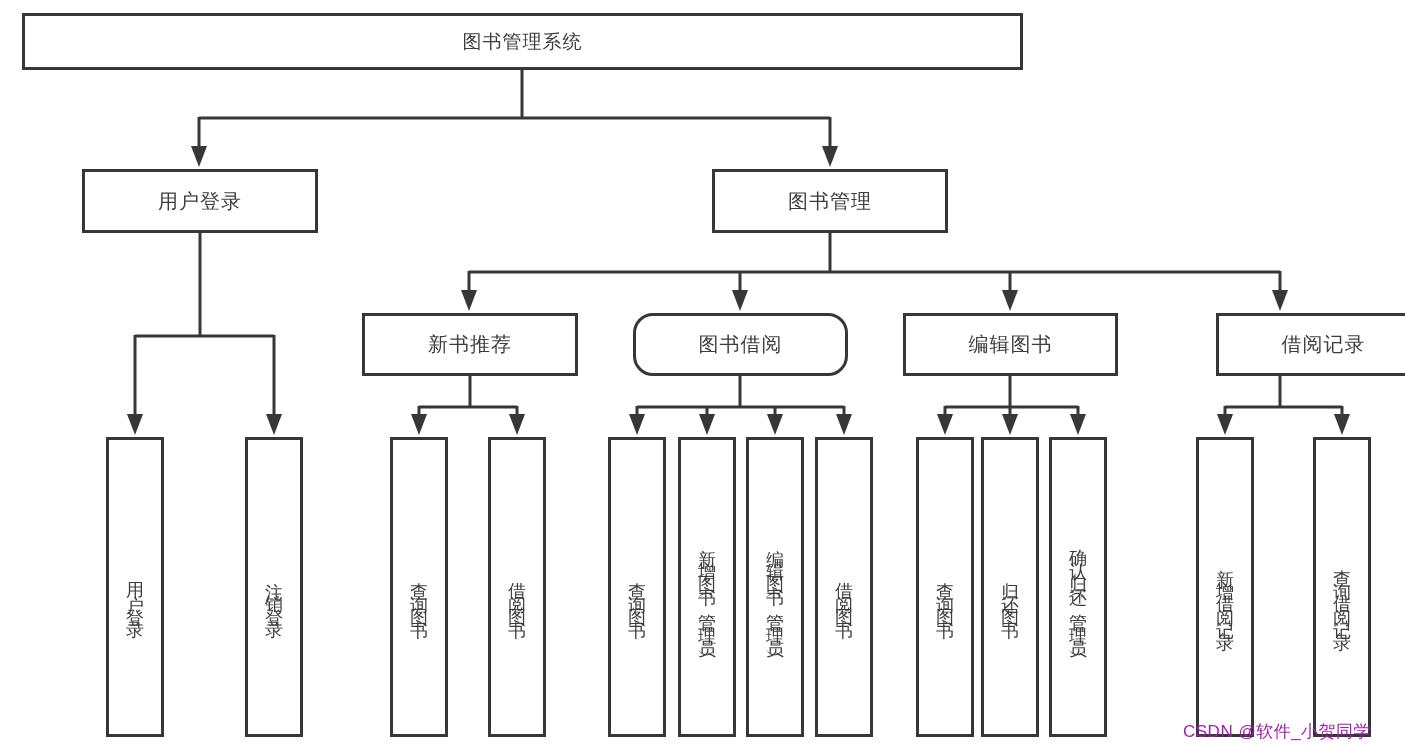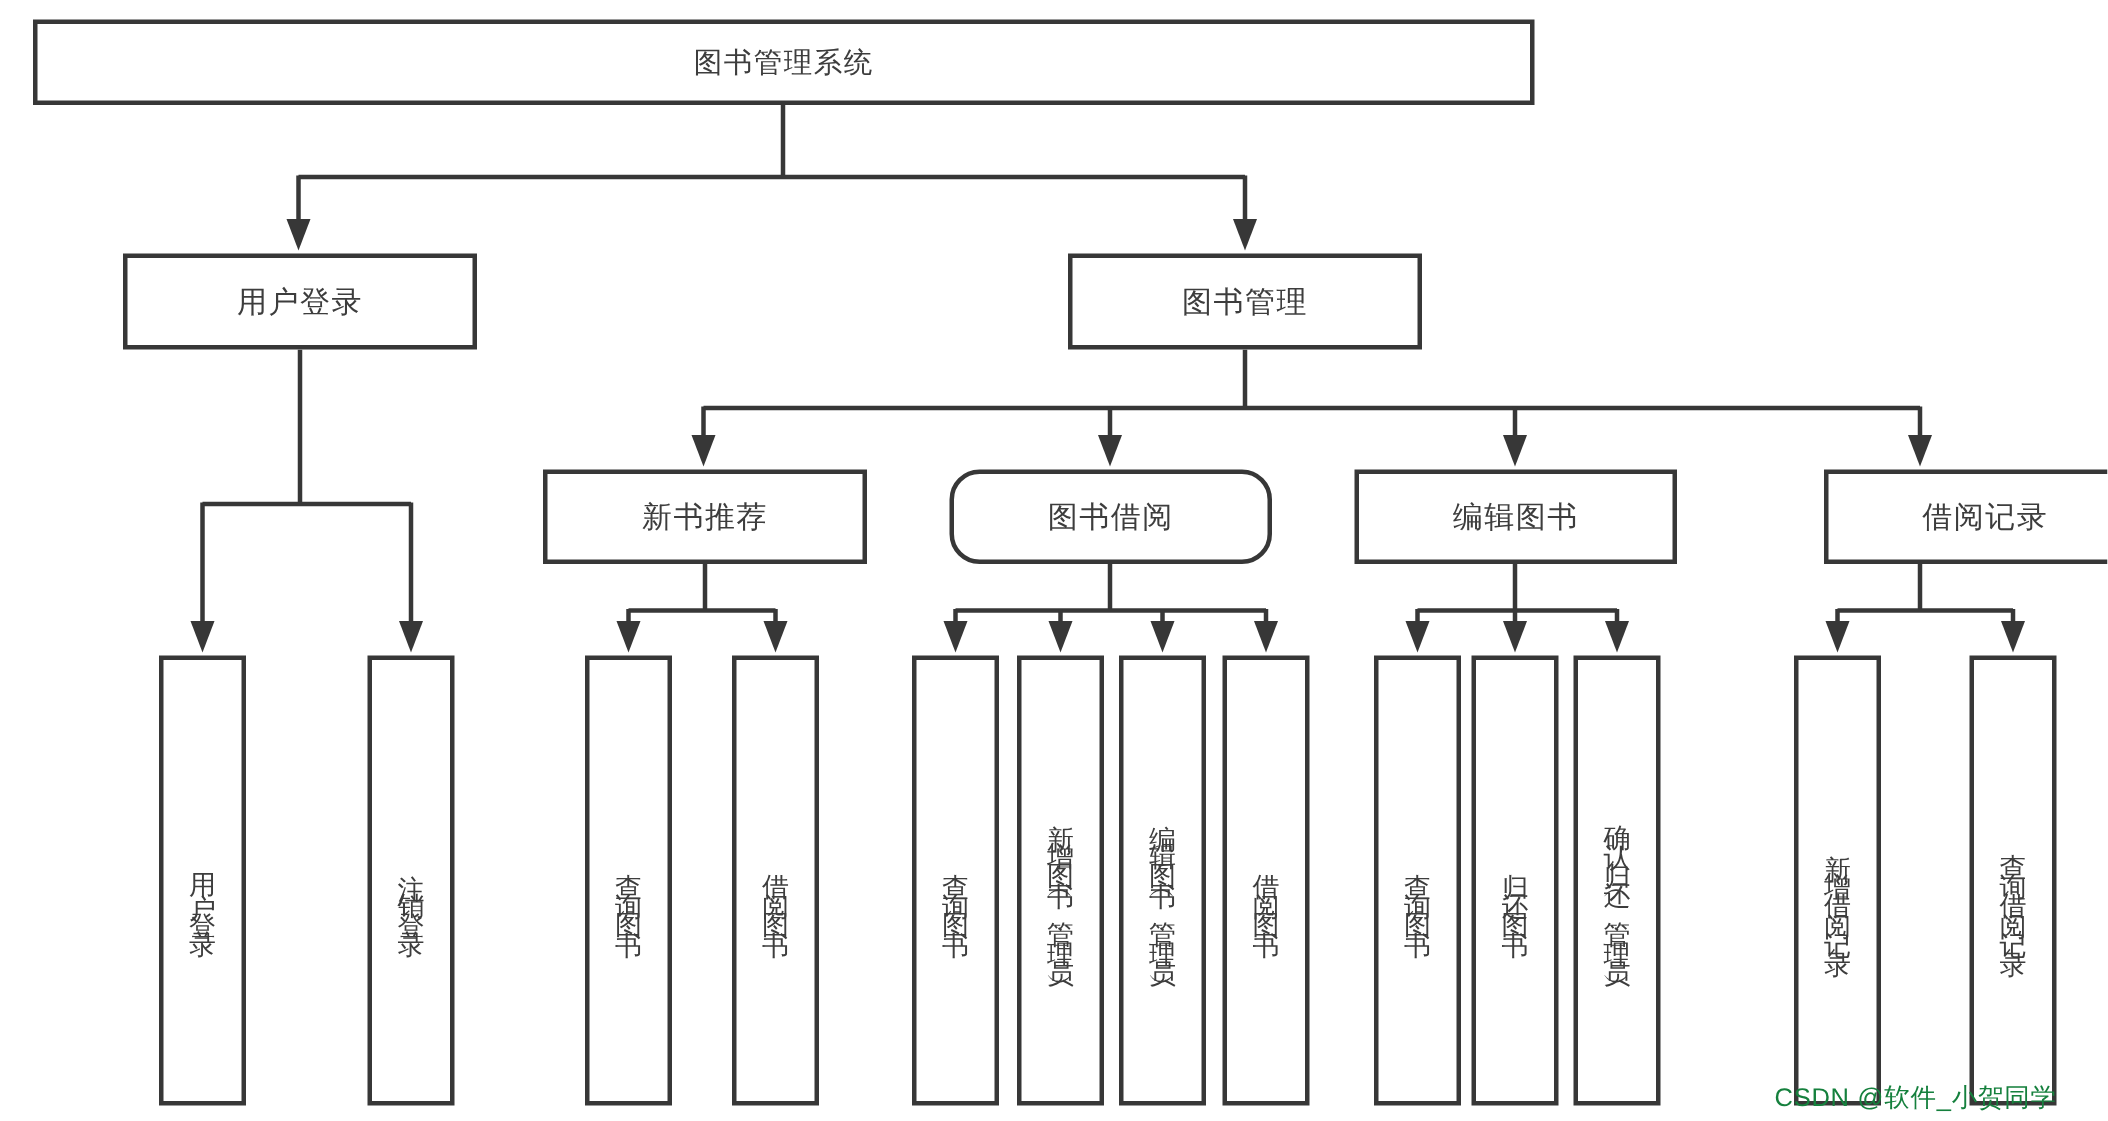--- a/index.html
+++ b/index.html
@@ -38,21 +38,21 @@
     letter-spacing: 13px;
     margin-bottom: -13px;
     line-height: 1;
     white-space: nowrap;
   }
   .watermark {
     position: absolute;
     left: 1183px;
     top: 720px;
     font-size: 17px;
-    color: #15803d;
+    color: #a21caf;
     letter-spacing: 0.5px;
     z-index: 3;
     white-space: nowrap;
   }
 </style>
 </head>
 <body>
 
 <div class="canvas">
 

